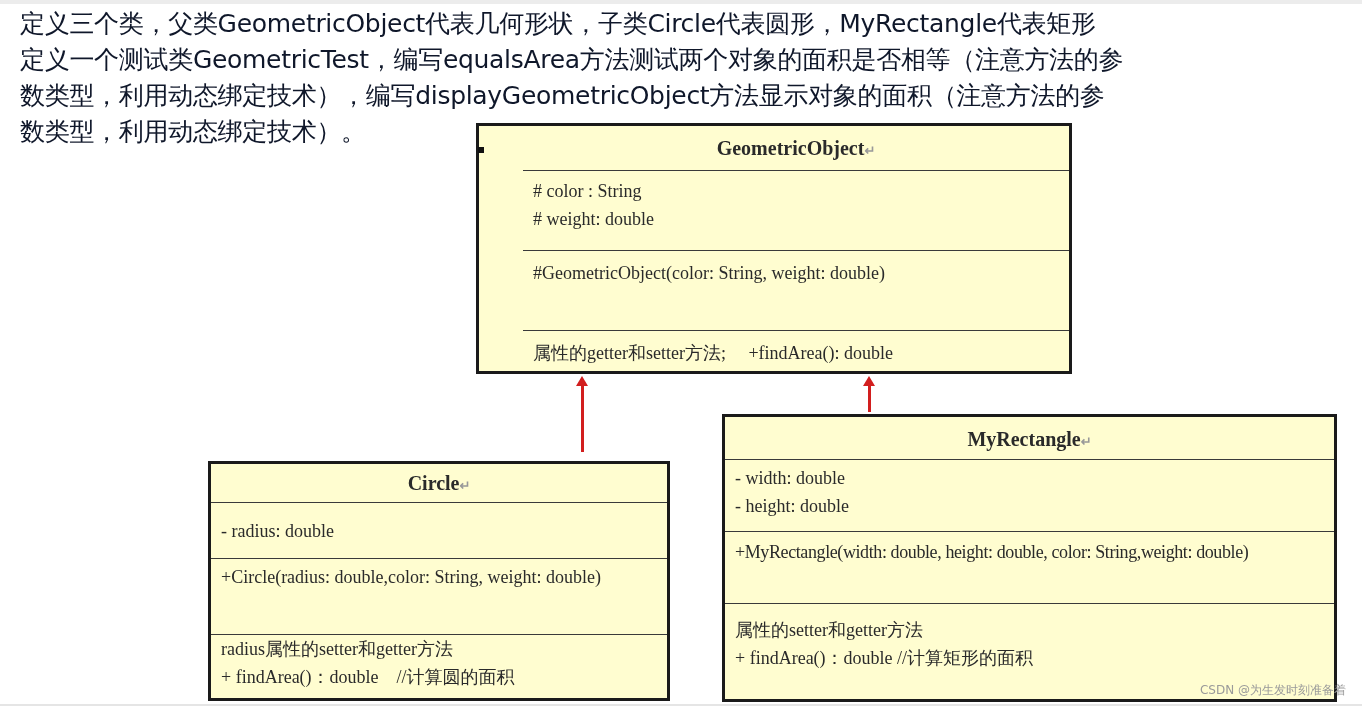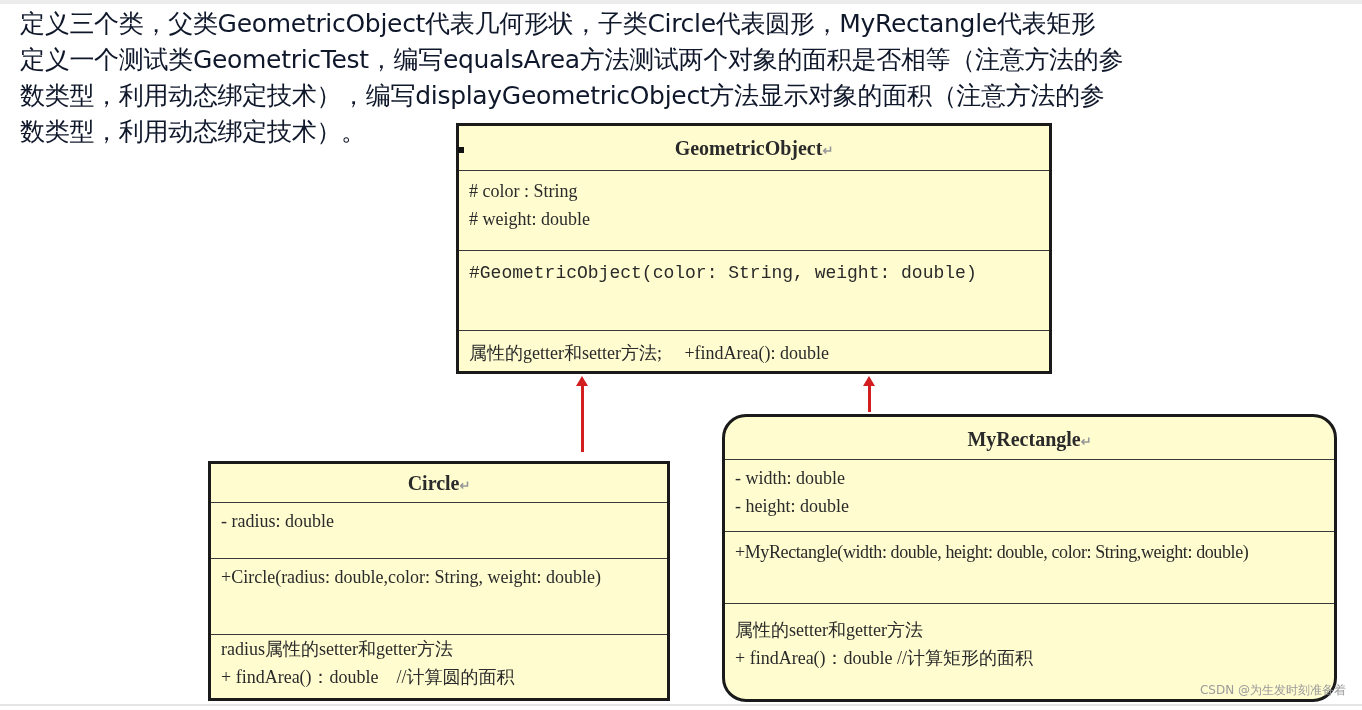--- a/index.html
+++ b/index.html
@@ -39,57 +39,57 @@
 
 <div class="topstrip"></div>
 
 <div class="desc">
   <div>定义三个类，父类GeometricObject代表几何形状，子类Circle代表圆形，MyRectangle代表矩形</div>
   <div>定义一个测试类GeometricTest，编写equalsArea方法测试两个对象的面积是否相等（注意方法的参</div>
   <div>数类型，利用动态绑定技术），编写displayGeometricObject方法显示对象的面积（注意方法的参</div>
   <div>数类型，利用动态绑定技术）。</div>
 </div>
 
-<div class="uml" style="left:456px; top:123px; width:596px; height:251px;">
+<div class="uml" style="left:476px; top:123px; width:596px; height:251px;padding-left:44px;">
   <div style="position:absolute;left:-1px;top:21px;width:6px;height:6px;background:#111;"></div>
   <div class="title" style="height:44px; line-height:44px;">
     <span>GeometricObject</span><span class="mark">↵</span>
   </div>
   <div class="sec" style="height:80px; padding-top:6px;">
     <div class="line"># color : String</div>
     <div class="line"># weight: double</div>
   </div>
-  <div class="sec" style="height:80px; padding-top:8px;font-family:Liberation Mono, monospace;">
+  <div class="sec" style="height:80px; padding-top:8px;">
     <div class="line">#GeometricObject(color: String, weight: double)</div>
   </div>
   <div class="sec" style="height:42px; padding-top:8px;">
     <div class="line" style="white-space:pre;">属性的getter和setter方法;     +findArea(): double</div>
   </div>
 </div>
 
 <div class="arrow" style="left:581px; top:384px; height:68px;"></div>
 <div class="arrow" style="left:868px; top:384px; height:28px;"></div>
 
 <div class="uml" style="left:208px; top:461px; width:462px; height:240px;">
   <div class="title" style="height:38px; line-height:39px;">
     <span>Circle</span><span class="mark">↵</span>
   </div>
-  <div class="sec" style="height:36px; padding-top:4px;">
+  <div class="sec" style="height:36px; padding-top:14px;">
     <div class="line">- radius: double</div>
   </div>
   <div class="sec" style="height:76px; padding-top:4px;margin-top:20px;">
     <div class="line">+Circle(radius: double,color: String, weight: double)</div>
   </div>
   <div class="sec" style="height:84px; padding-top:0;">
     <div class="line">radius属性的setter和getter方法</div>
     <div class="line" style="white-space:pre;">+ findArea()：double    //计算圆的面积</div>
   </div>
 </div>
 
-<div class="uml" style="left:722px; top:414px; width:615px; height:288px;border-radius:24px;">
+<div class="uml" style="left:722px; top:414px; width:615px; height:288px;">
   <div class="title" style="height:42px; line-height:44px;">
     <span>MyRectangle</span><span class="mark">↵</span>
   </div>
   <div class="sec" style="height:72px; padding-top:4px;">
     <div class="line">- width: double</div>
     <div class="line">- height: double</div>
   </div>
   <div class="sec" style="height:72px; padding-top:6px;">
     <div class="line" style="letter-spacing:-0.4px;">+MyRectangle(width: double, height: double, color: String,weight: double)</div>
   </div>

